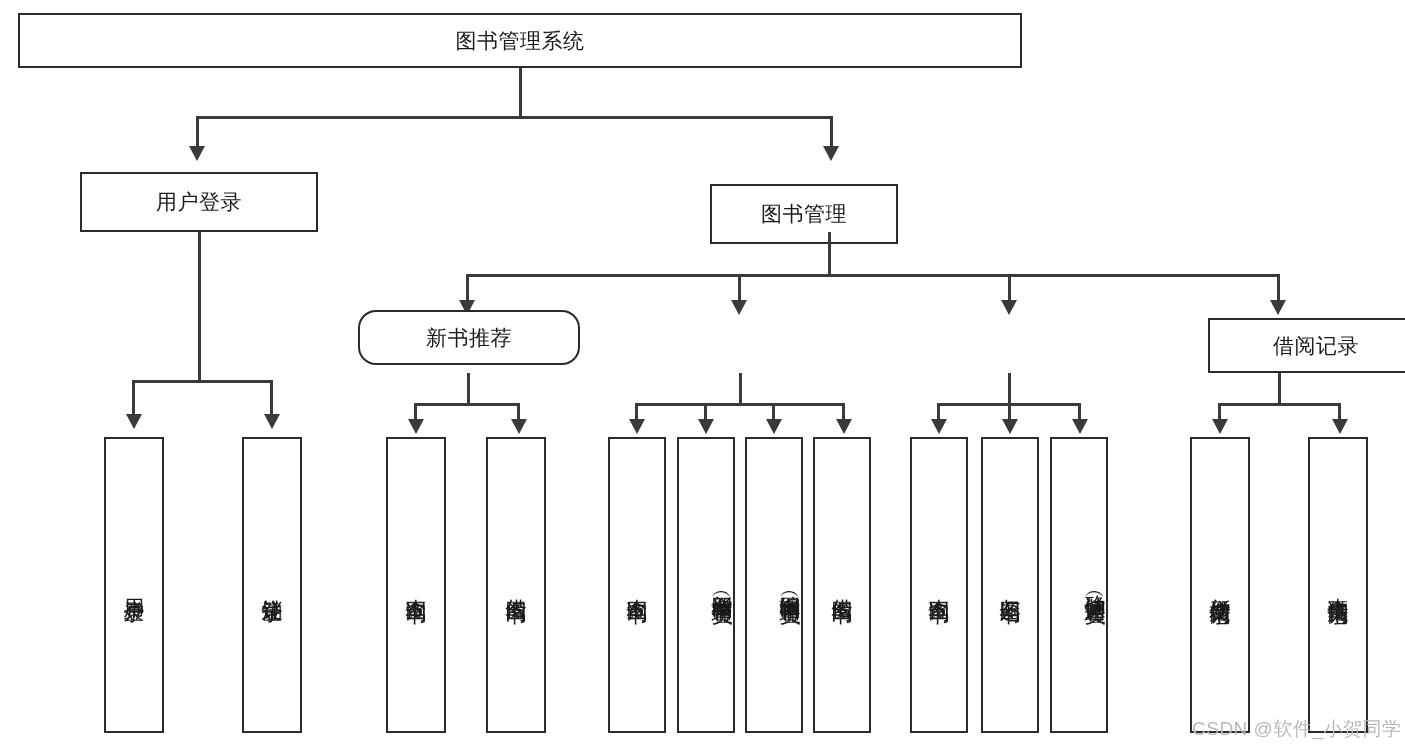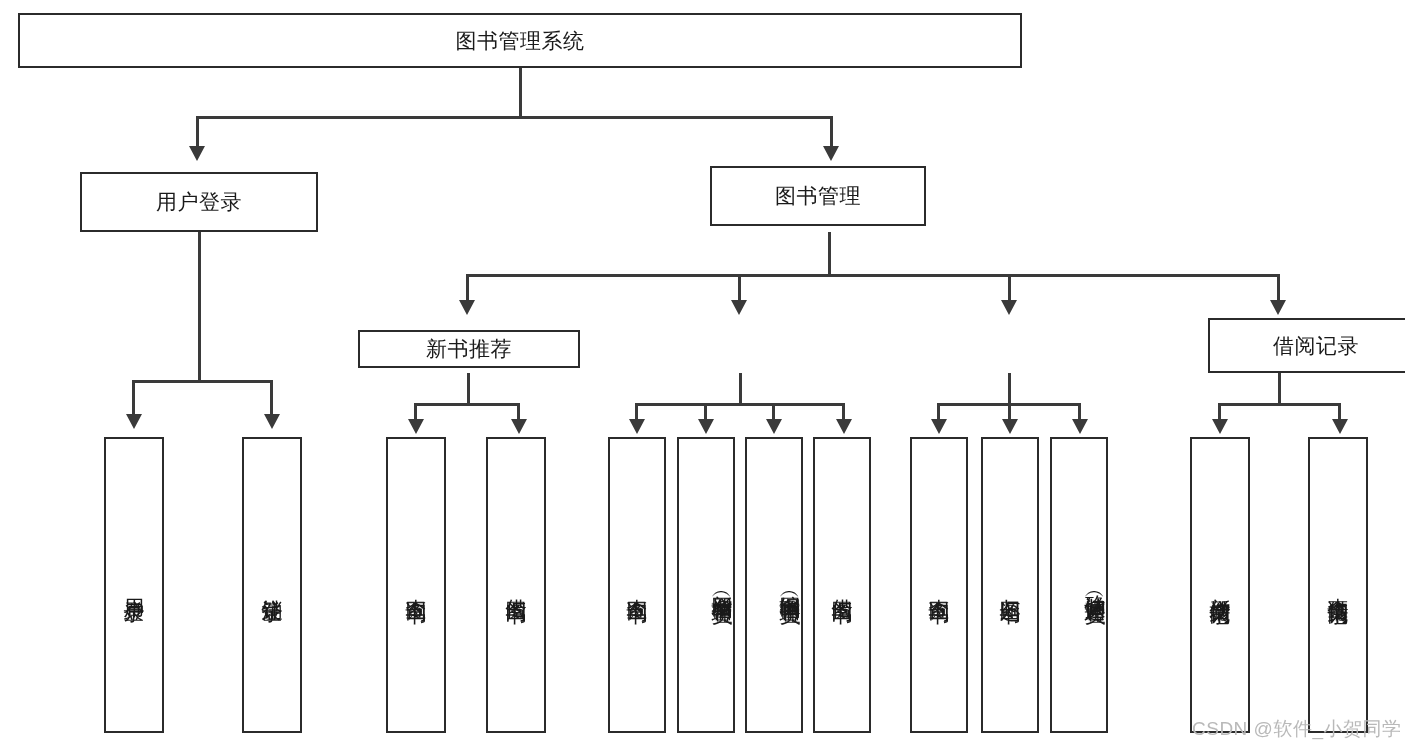--- a/index.html
+++ b/index.html
@@ -82,21 +82,21 @@
 
   <div class="edge vline" style="left:196px; top:116px; height:32px;"></div>
   <div class="arrow" style="left:189px; top:146px;"></div>
 
   <div class="edge vline" style="left:830px; top:116px; height:32px;"></div>
   <div class="arrow" style="left:823px; top:146px;"></div>
 
   <div class="node h" style="left:80px; top:172px; width:238px; height:60px;">
     <span>用户登录</span>
   </div>
-  <div class="node h" style="left:710px; top:166px; width:216px; height:60px;">
+  <div class="node h" style="left:710px; top:184px; width:188px; height:60px;">
     <span>图书管理</span>
   </div>
 
   <div class="edge vline" style="left:198px; top:232px; height:150px;"></div>
   <div class="edge hline" style="left:132px; top:380px; width:138px;"></div>
   <div class="edge vline" style="left:132px; top:380px; height:36px;"></div>
   <div class="arrow" style="left:126px; top:414px;"></div>
   <div class="edge vline" style="left:270px; top:380px; height:36px;"></div>
   <div class="arrow" style="left:264px; top:414px;"></div>
 
@@ -104,21 +104,21 @@
   <div class="edge hline" style="left:466px; top:274px; width:814px;"></div>
   <div class="edge vline" style="left:466px; top:274px; height:28px;"></div>
   <div class="arrow" style="left:459px; top:300px;"></div>
   <div class="edge vline" style="left:738px; top:274px; height:28px;"></div>
   <div class="arrow" style="left:731px; top:300px;"></div>
   <div class="edge vline" style="left:1008px; top:274px; height:28px;"></div>
   <div class="arrow" style="left:1001px; top:300px;"></div>
   <div class="edge vline" style="left:1277px; top:274px; height:28px;"></div>
   <div class="arrow" style="left:1270px; top:300px;"></div>
 
-  <div class="node h" style="left:358px; top:330px; width:222px; height:38px;">
+  <div class="node h" style="left:358px; top:310px; width:222px; height:55px;border-radius:18px;">
     <span>新书推荐</span>
   </div>
   <div class="node h" style="left:1208px; top:318px; width:216px; height:55px;">
     <span>借阅记录</span>
   </div>
 
   <div class="edge vline" style="left:467px; top:373px; height:32px;"></div>
   <div class="edge hline" style="left:414px; top:403px; width:106px;"></div>
   <div class="edge vline" style="left:414px; top:403px; height:18px;"></div>
   <div class="arrow" style="left:408px; top:419px;"></div>

